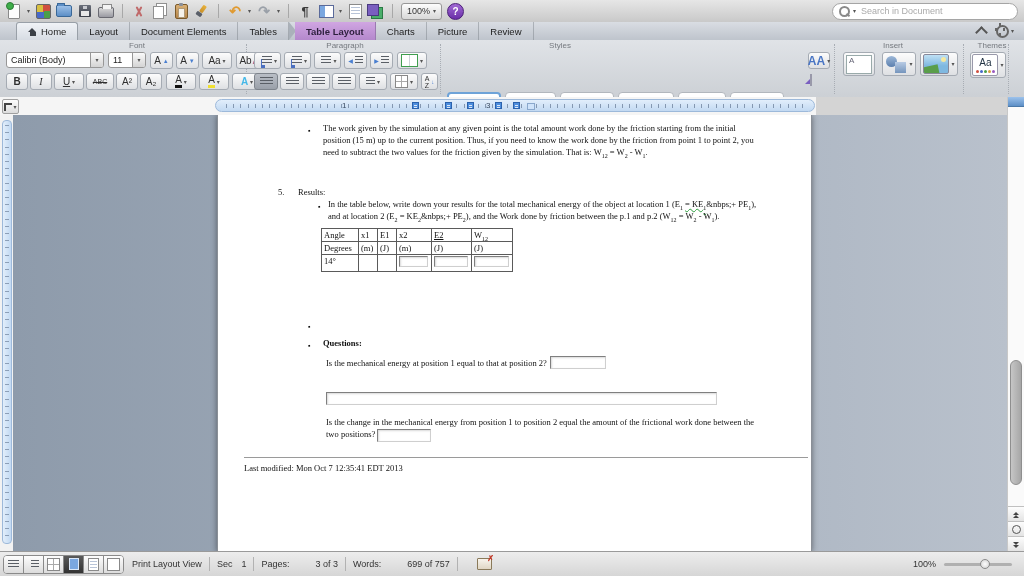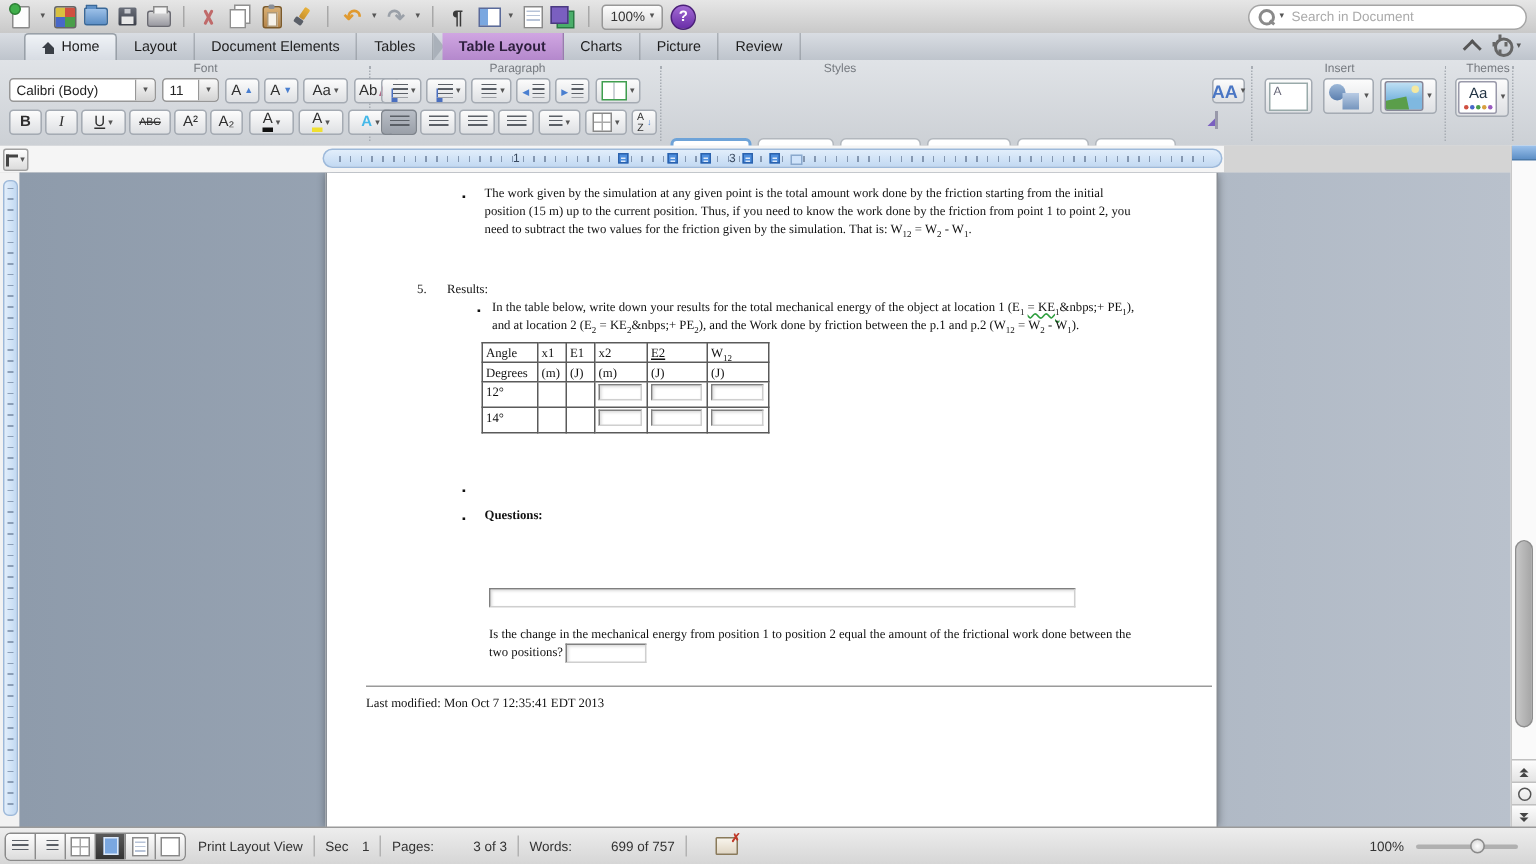--- a/index.html
+++ b/index.html
@@ -507,43 +507,39 @@
         </tr>
         <tr style="height:13px;">
           <td>Degrees</td>
           <td>(m)</td>
           <td>(J)</td>
           <td>(m)</td>
           <td>(J)</td>
           <td>(J)</td>
         </tr>
         <tr style="height:17px;">
-          <td>12°</td>
-          <td></td>
-          <td></td>
-          <td><input class="ffield" style="width: 29px;"></td>
-          <td><input class="ffield" style="width: 34px;"></td>
-          <td><input class="ffield" style="width: 35px;"></td>
-        </tr>
-        <tr style="height:17px;">
           <td>14°</td>
           <td></td>
           <td></td>
           <td><input class="ffield" style="width: 29px;"></td>
           <td><input class="ffield" style="width: 34px;"></td>
           <td><input class="ffield" style="width: 35px;"></td>
         </tr>
       </tbody>
         </table>
 
       <span class="bullet" style="left:90px;top:206px;">▪</span>
 
       <span class="bullet" style="left:90px;top:225px;">▪</span>
       <span style="position:absolute;left:105px;top:222px;font-weight:bold;">Questions:</span>
 
+      <div style="position:absolute;left:108px;top:241px;display:flex;align-items:center;gap:3px;">
+        <span>Is the mechanical energy at position 1 equal to that at position 2?</span>
+        <input class="ffield" style="width: 56px; height: 13px;">
+      </div>
 
       <input class="ffield" style="position: absolute; left: 108px; top: 277px; width: 391px; height: 13px;">
 
       <div style="position:absolute;left:108px;top:301px;width:482px;">
         <span><span>Is the change in the mechanical energy from position 1 to position 2 equal the amount of the frictional work done between the</span><br><span>two positions? </span></span><input class="ffield" style="width: 54px; height: 13px; vertical-align: middle;">
       </div>
 
       <div class="hrline" style="left:26px;right:3px;top:342px;"></div>
       <span style="position:absolute;left:26px;top:347px;">Last modified: Mon Oct 7 12:35:41 EDT 2013</span>
     </div>

